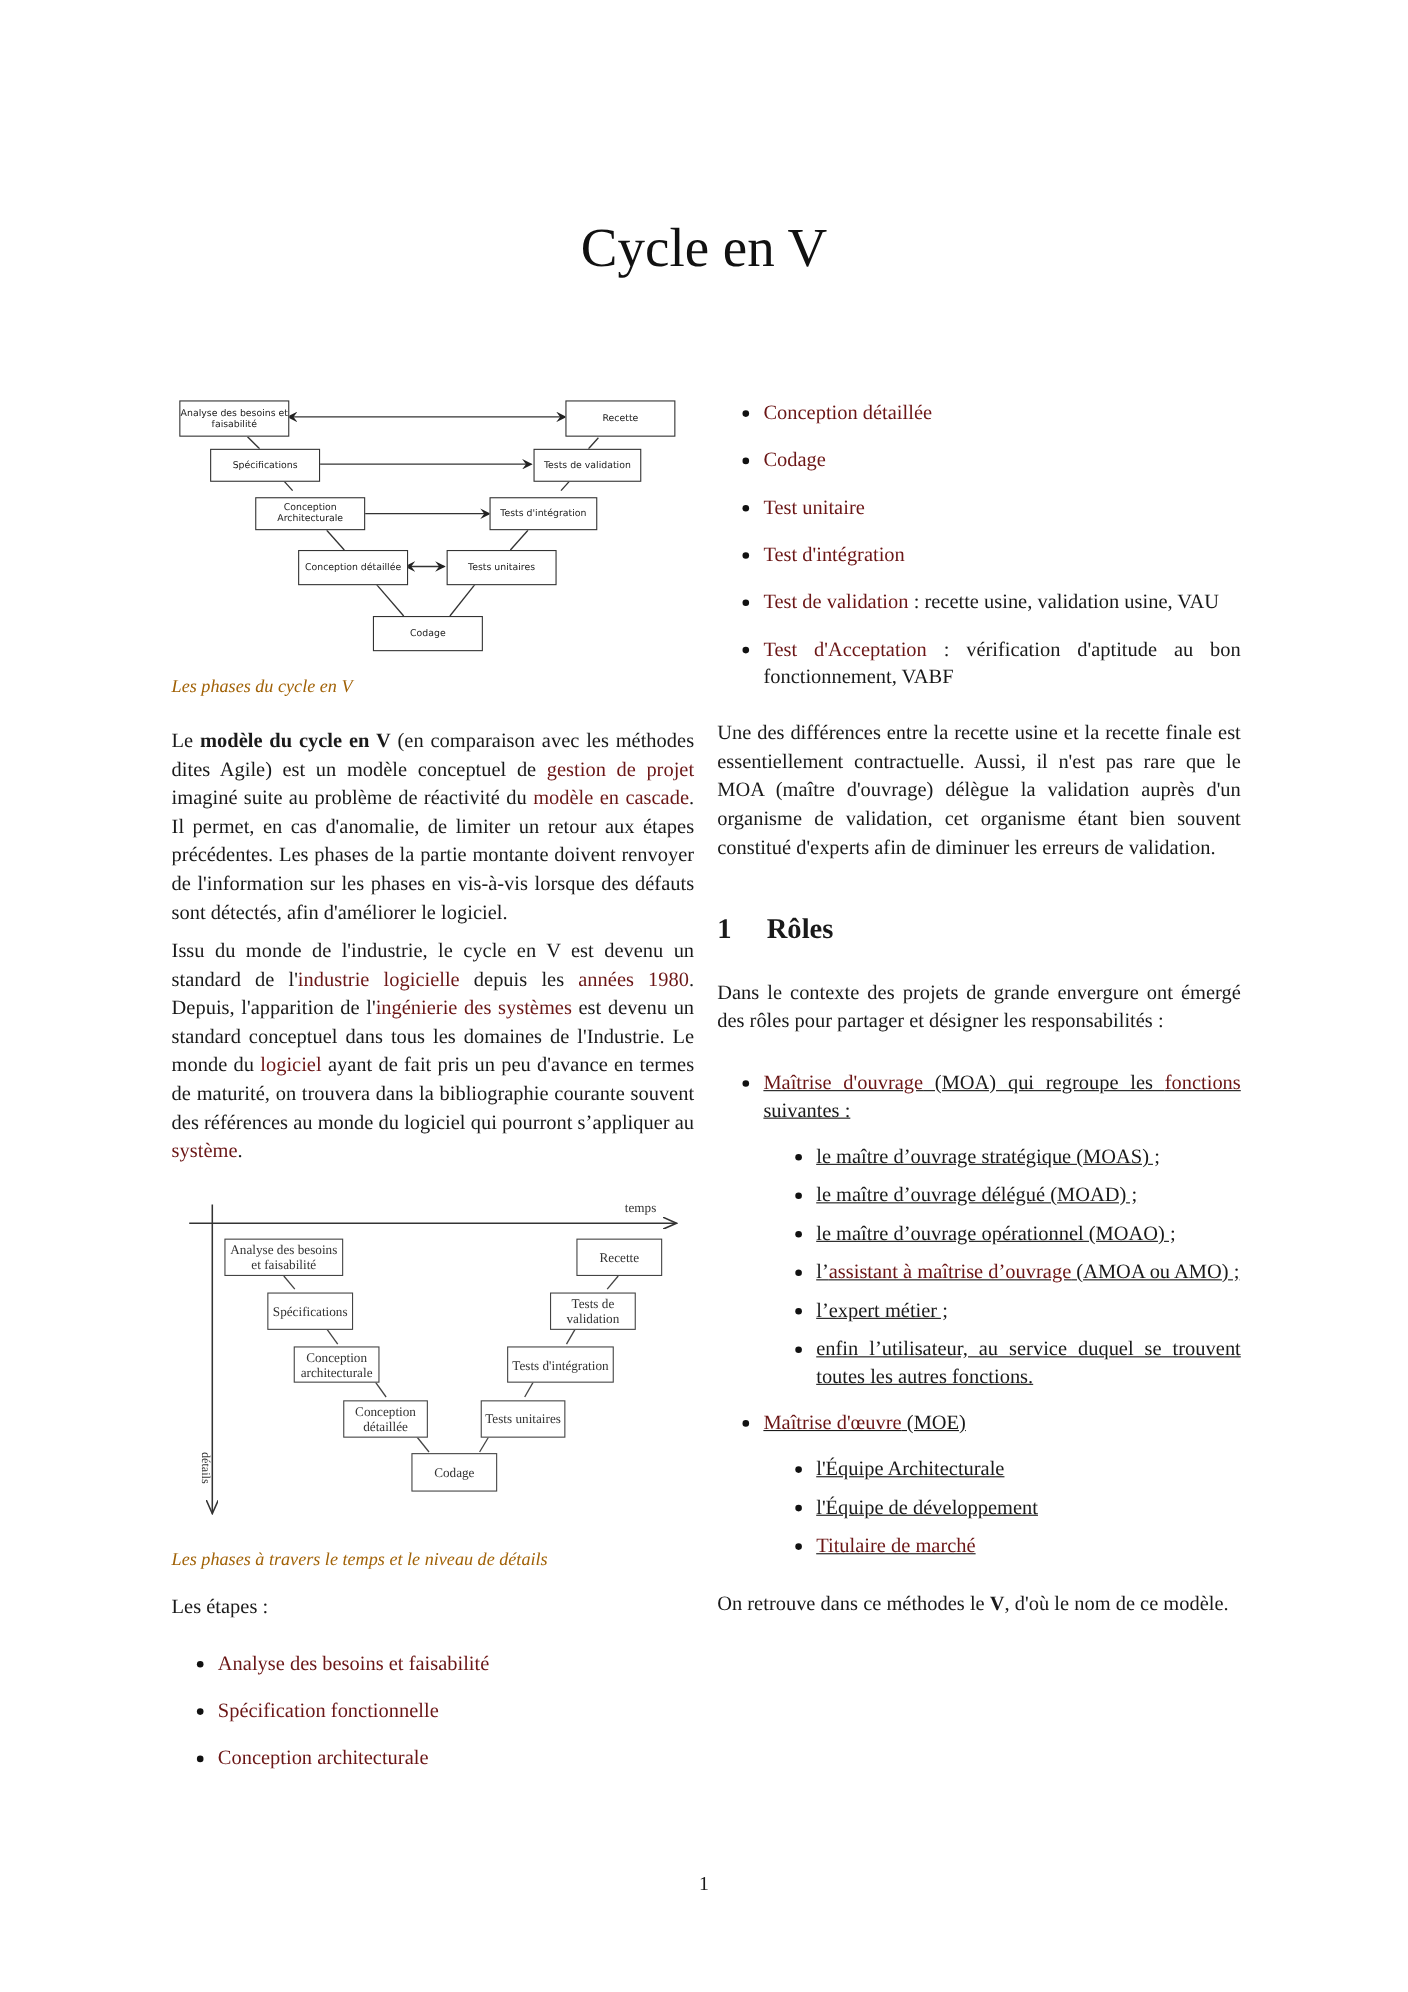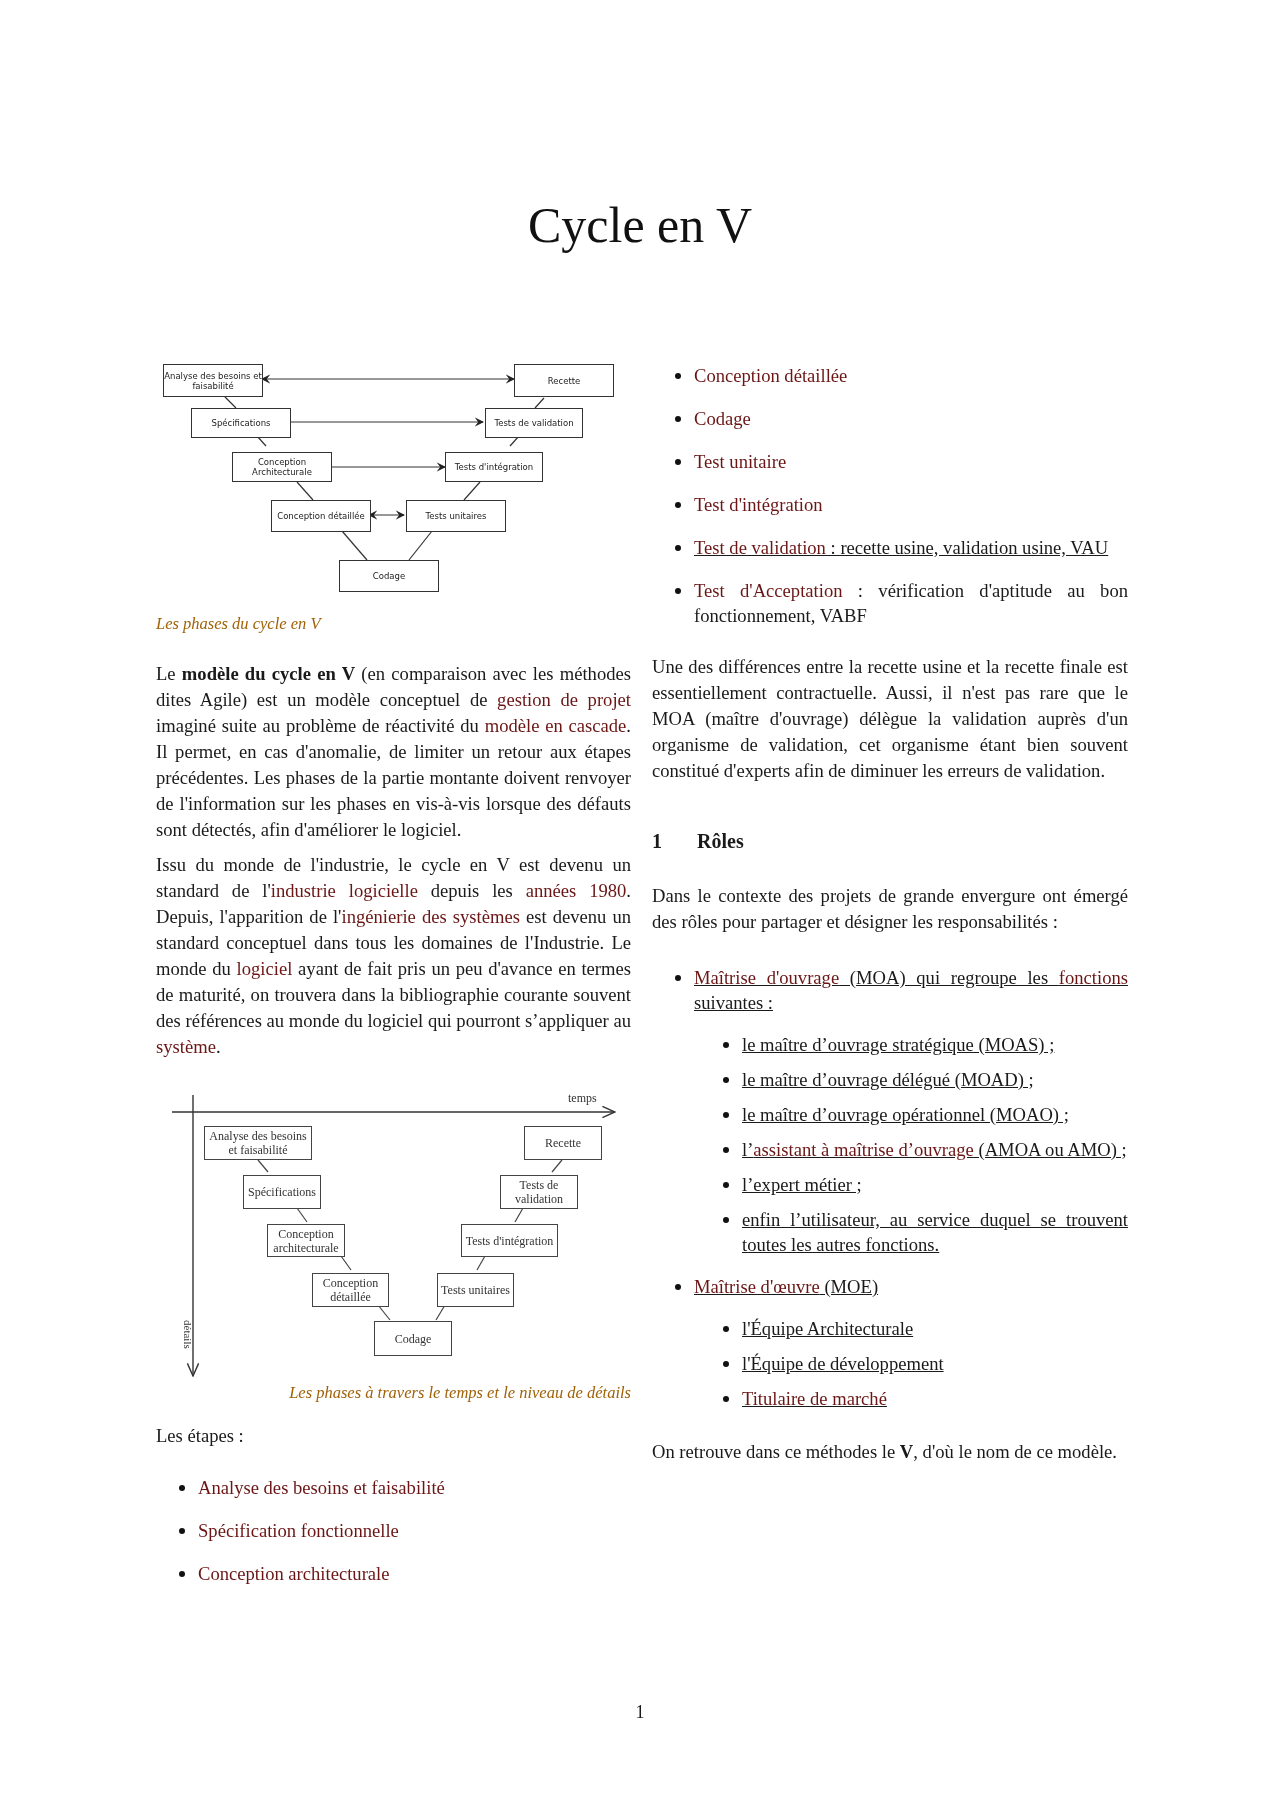--- a/index.html
+++ b/index.html
@@ -19,21 +19,21 @@
   ul.bl > li::before { content: ""; position: absolute; left: -19px; top: 10px; width: 6px; height: 6px;
                        border-radius: 50%; background: #111; }
   .diag { position: relative; }
   .box { position: absolute; border: 1.5px solid #333; background: #fff; box-sizing: border-box;
          display: flex; align-items: center; justify-content: center; text-align: center;
          font-family: "DejaVu Sans", sans-serif; font-size: 8.5px; line-height: 10px; color: #222; }
   .box2 { position: absolute; border: 1.5px solid #444; background: #fff; box-sizing: border-box;
           display: flex; align-items: center; justify-content: center; text-align: center;
           font-family: "Liberation Serif", serif; font-size: 12px; line-height: 14px; color: #333; }
   svg.lines { position: absolute; left: 0; top: 0; }
-  .h1 { font-size: 20px; font-weight: bold; margin: 0; }
+  .h1 { font-size: 26px; font-weight: bold; margin: 0; }
   .h1 .num { display: inline-block; width: 45px; }
   .pagenum { position: absolute; top: 1702px; left: 0; width: 1280px; text-align: center; font-size: 18px; }
 </style>
 </head>
 <body>
 
 <h1 class="title">Cycle en V</h1>
 
 <div class="col col-left">
 
@@ -107,38 +107,38 @@
     <div class="box2" style="left:93px;top:95px;width:78px;height:34px;">Spécifications</div>
     <div class="box2" style="left:117px;top:144px;width:78px;height:33px;">Conception architecturale</div>
     <div class="box2" style="left:162px;top:193px;width:77px;height:34px;">Conception détaillée</div>
     <div class="box2" style="left:224px;top:241px;width:78px;height:35px;">Codage</div>
     <div class="box2" style="left:287px;top:193px;width:77px;height:34px;">Tests unitaires</div>
     <div class="box2" style="left:311px;top:144px;width:97px;height:33px;">Tests d'intégration</div>
     <div class="box2" style="left:350px;top:95px;width:78px;height:34px;">Tests de validation</div>
     <div class="box2" style="left:374px;top:46px;width:78px;height:34px;">Recette</div>
   </div>
 
-  <p class="caption" style="margin-top:3px;text-align:right;">Les phases à travers le temps et le niveau de détails</p>
+  <p class="caption" style="margin-top:28px;">Les phases à travers le temps et le niveau de détails</p>
 
   <p class="txt" style="margin-top:20px;">Les étapes :</p>
 
   <ul class="bl" style="margin-top:26px;margin-left:42px;">
     <li style="margin-bottom:18px;"><span class="lnk">Analyse des besoins et faisabilité</span></li>
     <li style="margin-bottom:18px;"><span class="lnk">Spécification fonctionnelle</span></li>
     <li><span class="lnk">Conception architecturale</span></li>
   </ul>
 </div>
 
 <div class="col col-right" style="top:363px;">
   <ul class="bl" style="margin-left:42px;">
     <li style="margin-bottom:18px;"><span class="lnk">Conception détaillée</span></li>
     <li style="margin-bottom:18px;"><span class="lnk">Codage</span></li>
     <li style="margin-bottom:18px;"><span class="lnk">Test unitaire</span></li>
     <li style="margin-bottom:18px;"><span class="lnk">Test d'intégration</span></li>
-    <li style="margin-bottom:18px;text-decoration:underline;"><span class="lnk">Test de validation</span><span> : recette usine, validation usine, VAU</span></li>
+    <li style="margin-bottom:18px;"><span class="lnk">Test de validation</span><span> : recette usine, validation usine, VAU</span></li>
     <li><span class="lnk">Test d'Acceptation</span><span> : vérification d'aptitude au bon fonctionnement, VABF</span></li>
   </ul>
 
   <p class="txt" style="margin-top:26px;">Une des différences entre la recette usine et la recette finale est essentiellement contractuelle. Aussi, il n'est pas rare que le MOA (maître d'ouvrage) délègue la validation auprès d'un organisme de validation, cet organisme étant bien souvent constitué d'experts afin de diminuer les erreurs de validation.</p>
 
   <h2 class="h1" style="margin-top:46px;"><span class="num">1</span><span>Rôles</span></h2>
 
   <p class="txt" style="margin-top:30px;">Dans le contexte des projets de grande envergure ont émergé des rôles pour partager et désigner les responsabilités :</p>
 
   <ul class="bl" style="margin-top:30px;margin-left:42px;text-decoration:underline;">

